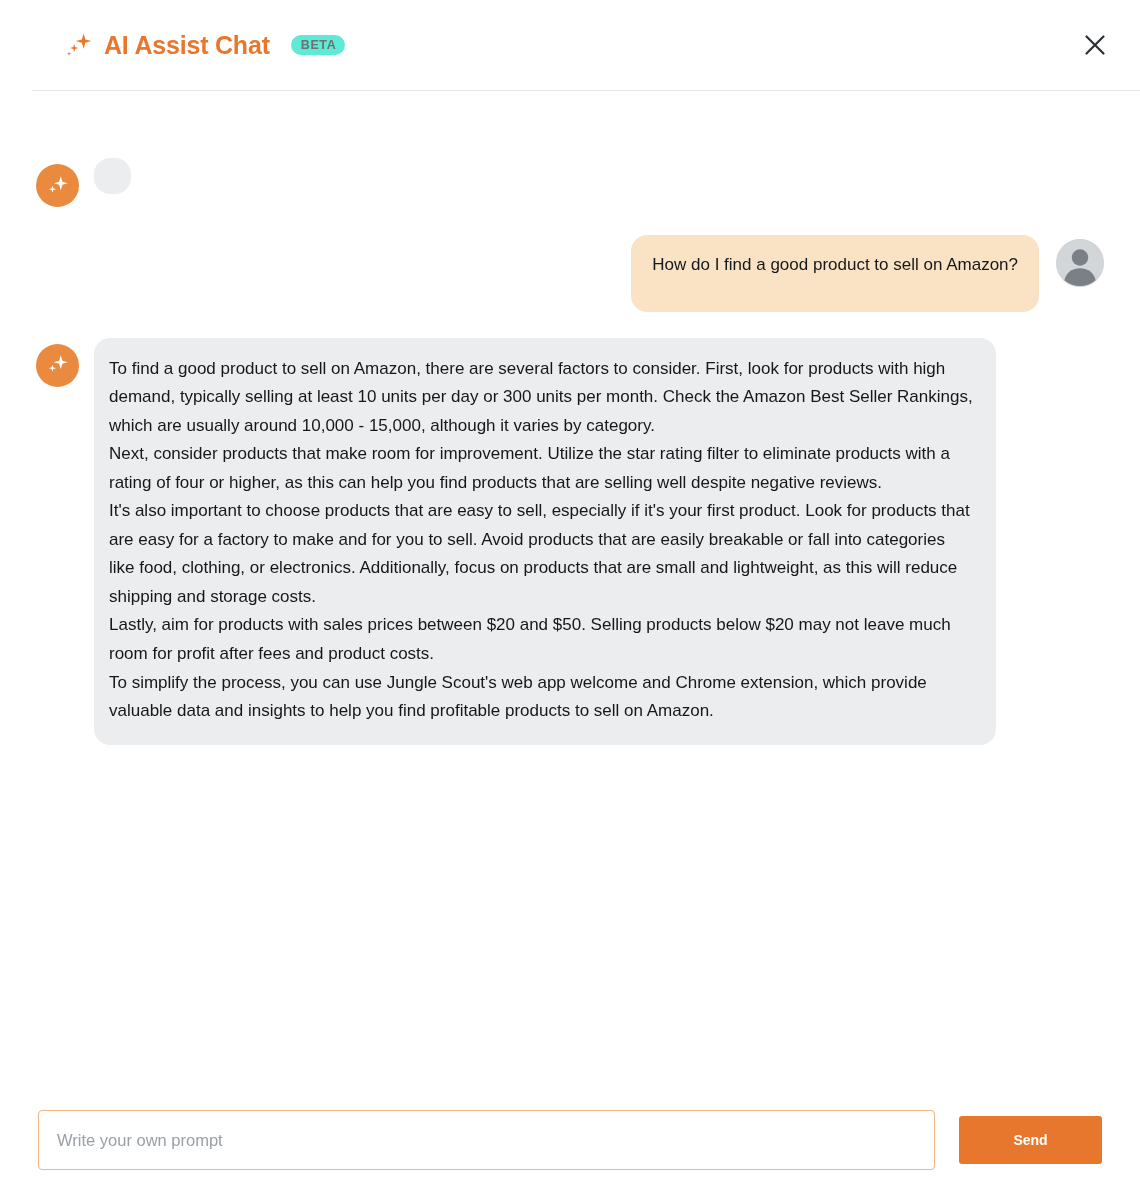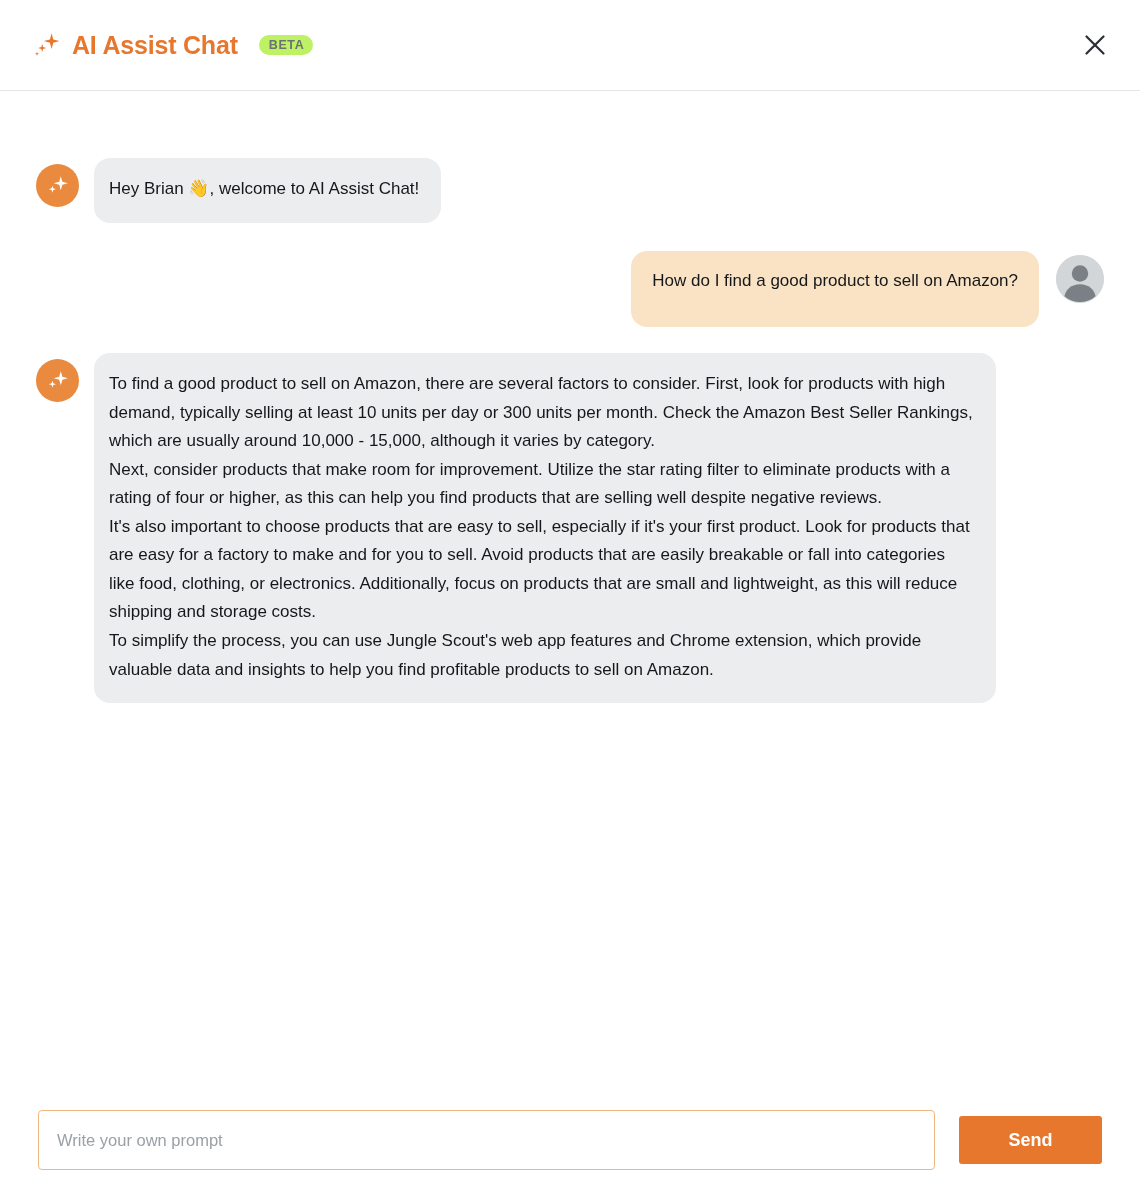--- a/index.html
+++ b/index.html
@@ -27,20 +27,21 @@
 
   
   .header {
     height: 91px;
     flex: 0 0 91px;
     display: flex;
     align-items: center;
     padding: 0 28px 0 34px;
     border-bottom: 1px solid #e6e7e9;
     box-sizing: border-box;
+    margin-left: 32px;
   }
   .brand {
     display: flex;
     align-items: center;
     gap: 10px;
   }
   .sparkle-logo {
     width: 28px;
     height: 28px;
     display: block;
@@ -49,21 +50,21 @@
   .brand-title {
     font-size: 25px;
     font-weight: bold;
     color: #e8772e;
     letter-spacing: -0.2px;
     line-height: 1;
     white-space: nowrap;
   }
   .beta-badge {
     margin-left: 11px;
-    background: #bef264;
+    background: #5eead4;
     color: #6d7175;
     font-size: 12.5px;
     font-weight: bold;
     letter-spacing: 0.6px;
     padding: 4px 9px 4px 10px;
     border-radius: 11px;
     line-height: 1;
   }
   .header-spacer { flex: 1 1 auto; }
   .close-btn {
@@ -198,21 +199,21 @@
   .prompt-input::placeholder {
     color: #9aa0a6;
   }
   .send-btn {
     flex: 0 0 143px;
     width: 143px;
     height: 48px;
     background: #e8772e;
     color: #ffffff;
     font-family: "Liberation Sans", sans-serif;
-    font-size: 18px;
+    font-size: 14px;
     font-weight: bold;
     border: none;
     border-radius: 3px;
     cursor: pointer;
     line-height: 48px;
     padding: 0;
     text-align: center;
   }
 
   .bottom-pad {
@@ -250,21 +251,20 @@
   <div class="conversation">
 
     <div class="msg-row bot">
       <div class="bot-avatar">
         <svg width="26" height="26" viewBox="0 0 28 28" xmlns="http://www.w3.org/2000/svg">
           <path d="M17.0 3.4 L18.7 9.3 L24.6 11.0 L18.7 12.7 L17.0 18.6 L15.3 12.7 L9.4 11.0 L15.3 9.3 Z" fill="#ffffff"></path>
           <path d="M8.0 13.6 L8.9 16.5 L11.8 17.4 L8.9 18.3 L8.0 21.2 L7.1 18.3 L4.2 17.4 L7.1 16.5 Z" fill="#ffffff"></path>
         </svg>
       </div>
       <div class="bubble bot">
-        <p>Hey Brian 👋, welcome to AI Assist Chat!</p>
       </div>
     </div>
 
     <div class="msg-row user">
       <div class="bubble user">
         <p>How do I find a good product to sell on Amazon?</p>
       </div>
       <div class="user-avatar">
         <svg width="48" height="48" viewBox="0 0 48 48" xmlns="http://www.w3.org/2000/svg">
           <circle cx="24" cy="24" r="24" fill="#d3d6d8"></circle>
@@ -278,21 +278,22 @@
       <div class="bot-avatar">
         <svg width="26" height="26" viewBox="0 0 28 28" xmlns="http://www.w3.org/2000/svg">
           <path d="M17.0 3.4 L18.7 9.3 L24.6 11.0 L18.7 12.7 L17.0 18.6 L15.3 12.7 L9.4 11.0 L15.3 9.3 Z" fill="#ffffff"></path>
           <path d="M8.0 13.6 L8.9 16.5 L11.8 17.4 L8.9 18.3 L8.0 21.2 L7.1 18.3 L4.2 17.4 L7.1 16.5 Z" fill="#ffffff"></path>
         </svg>
       </div>
       <div class="bubble bot">
         <p>To find a good product to sell on Amazon, there are several factors to consider. First, look for products with high demand, typically selling at least 10 units per day or 300 units per month. Check the Amazon Best Seller Rankings, which are usually around 10,000 - 15,000, although it varies by category.</p>
         <p>Next, consider products that make room for improvement. Utilize the star rating filter to eliminate products with a rating of four or higher, as this can help you find products that are selling well despite negative reviews.</p>
         <p>It's also important to choose products that are easy to sell, especially if it's your first product. Look for products that are easy for a factory to make and for you to sell. Avoid products that are easily breakable or fall into categories like food, clothing, or electronics. Additionally, focus on products that are small and lightweight, as this will reduce shipping and storage costs.</p>
-        <p>To simplify the process, you can use Jungle Scout's web app features and Chrome extension, which provide valuable data and insights to help you find profitable products to sell on Amazon.</p>
+        <p>Lastly, aim for products with sales prices between $20 and $50. Selling products below $20 may not leave much room for profit after fees and product costs.</p>
+        <p>To simplify the process, you can use Jungle Scout's web app welcome and Chrome extension, which provide valuable data and insights to help you find profitable products to sell on Amazon.</p>
       </div>
     </div>
 
 
   </div>
 
   <div class="composer">
     <input class="prompt-input" type="text" placeholder="Write your own prompt" style="">
     <button class="send-btn">Send</button>
   </div>

